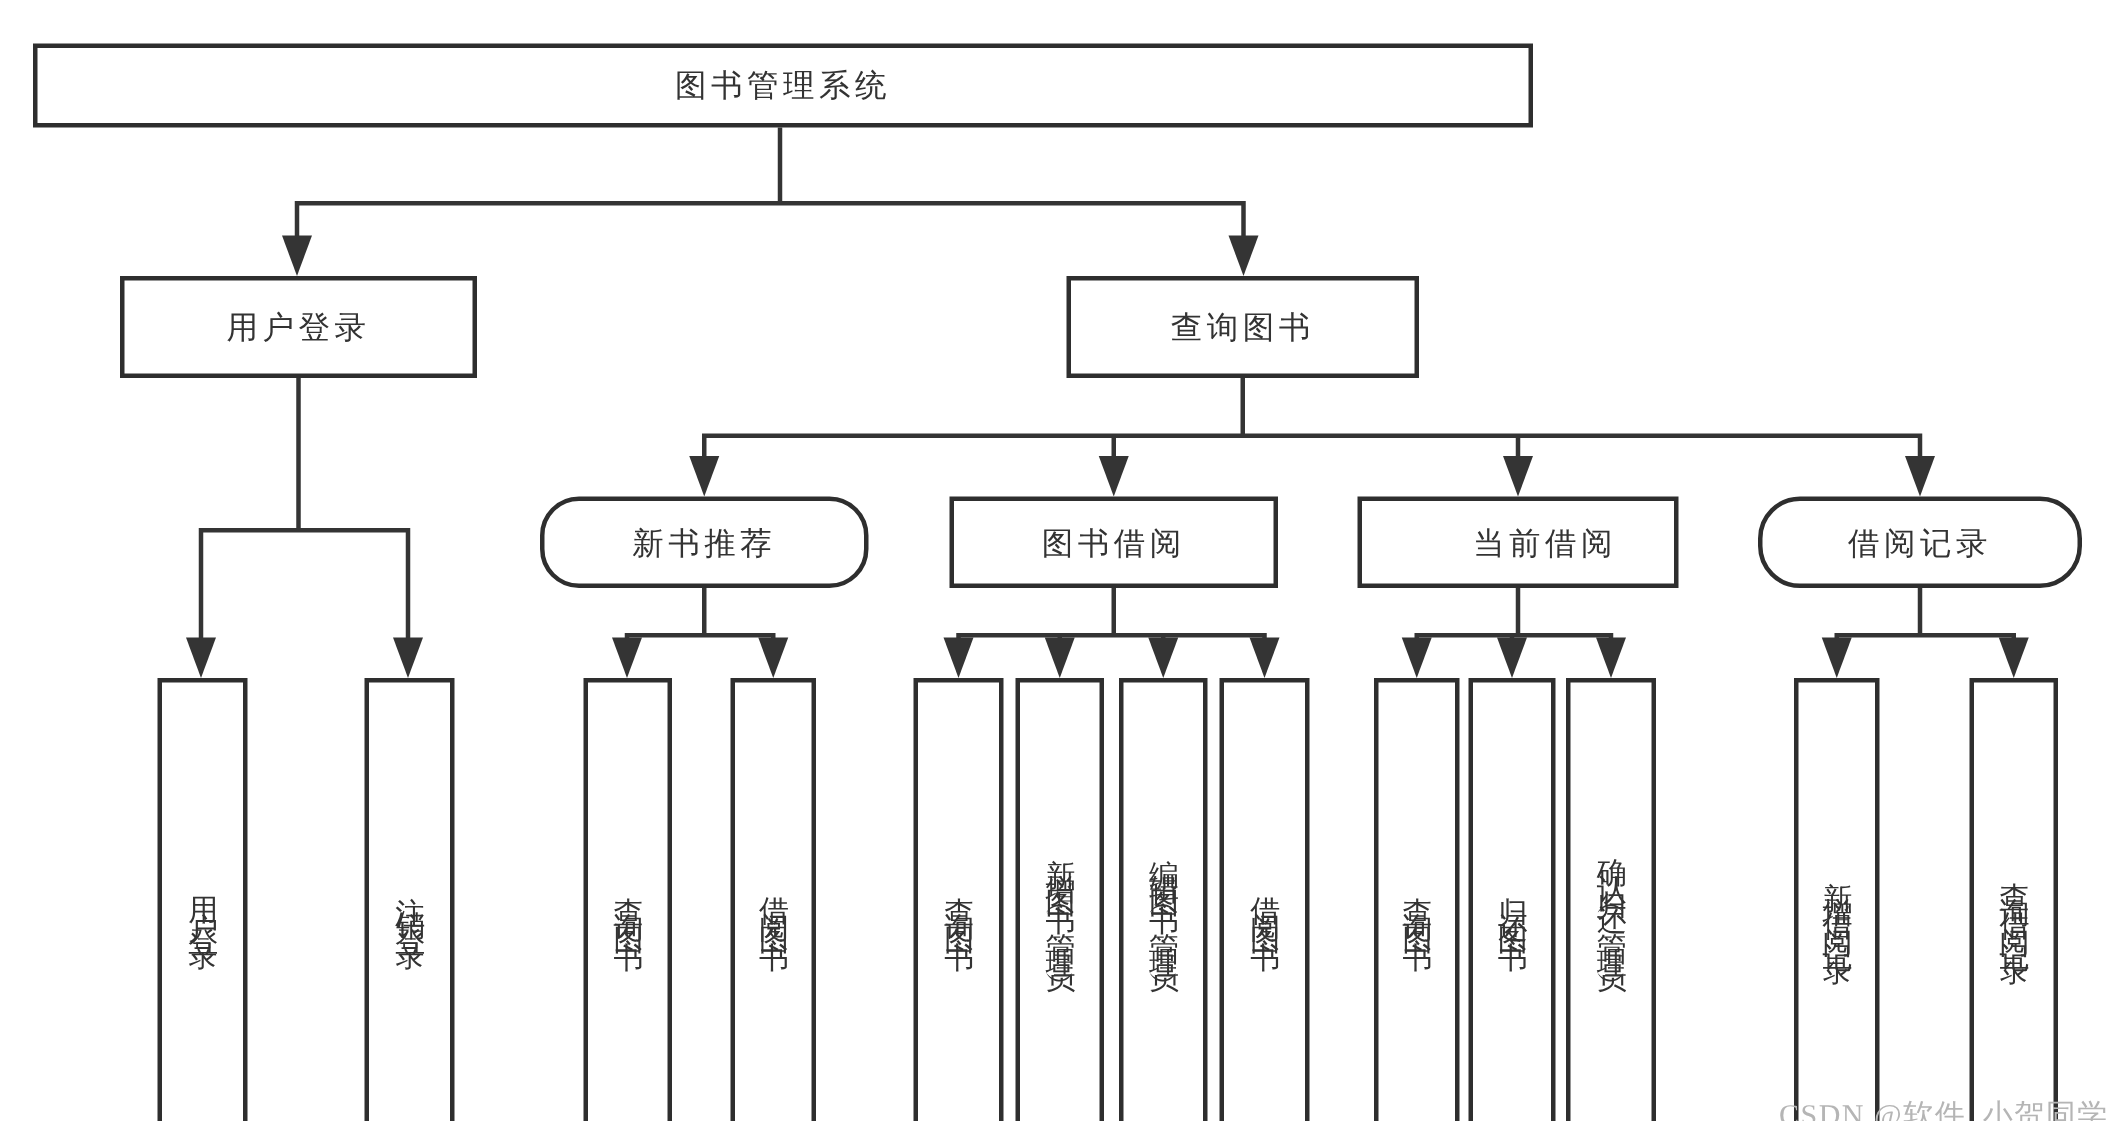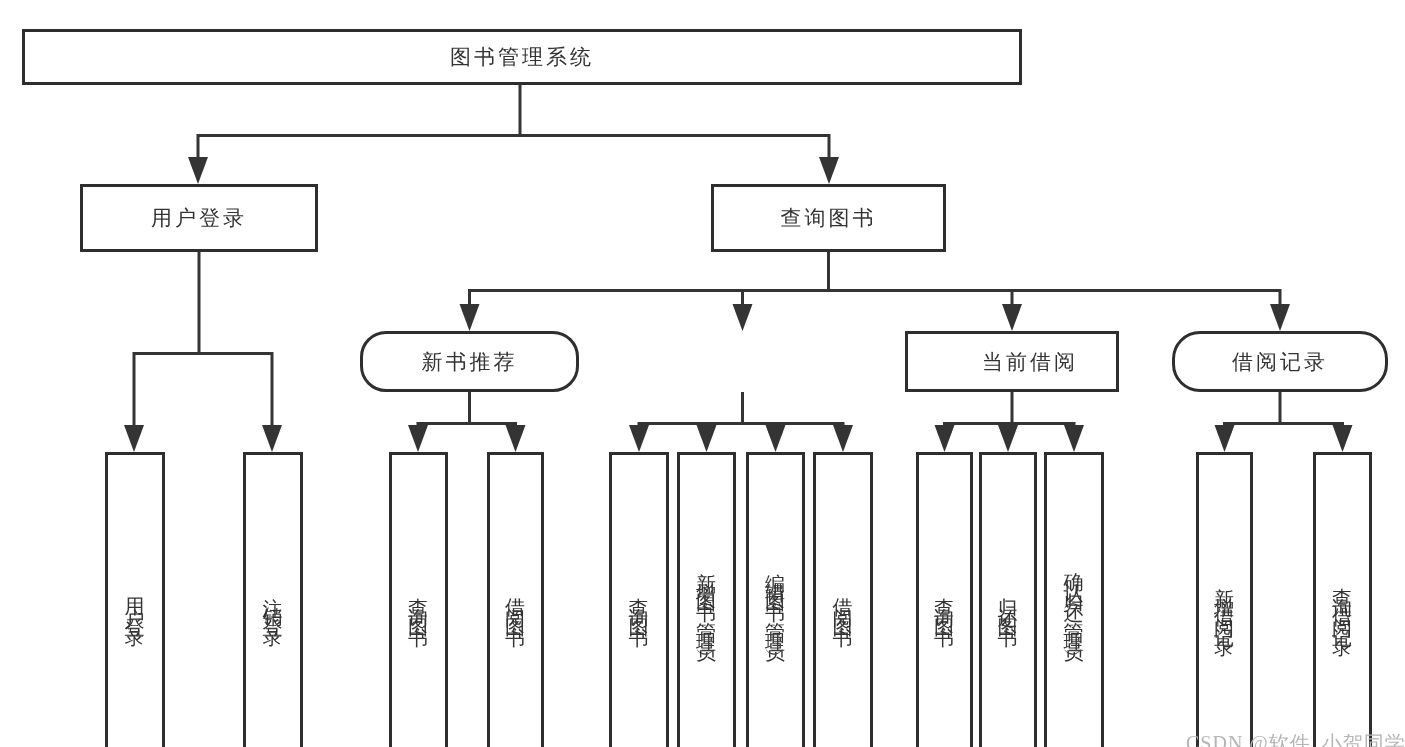--- a/index.html
+++ b/index.html
@@ -93,20 +93,21 @@
       <polygon points="1332.5,409 1352.5,409 1342.5,436"></polygon>
     </g>
   </svg>
 
   <div class="node hnode root">图书管理系统</div>
 
   <div class="node hnode l2a">用户登录</div>
   <div class="node hnode l2b">查询图书</div>
 
   <div class="node hnode l3 l3a">新书推荐</div>
+  <div class="node hnode l3 l3b">图书借阅</div>
   <div class="node hnode l3 l3c">当前借阅</div>
   <div class="node hnode l3 l3d">借阅记录</div>
 
   <div class="node leaf a1">
       <span>用户登录</span>
     </div>
   <div class="node leaf a2">
       <span>注销登录</span>
     </div>
 

